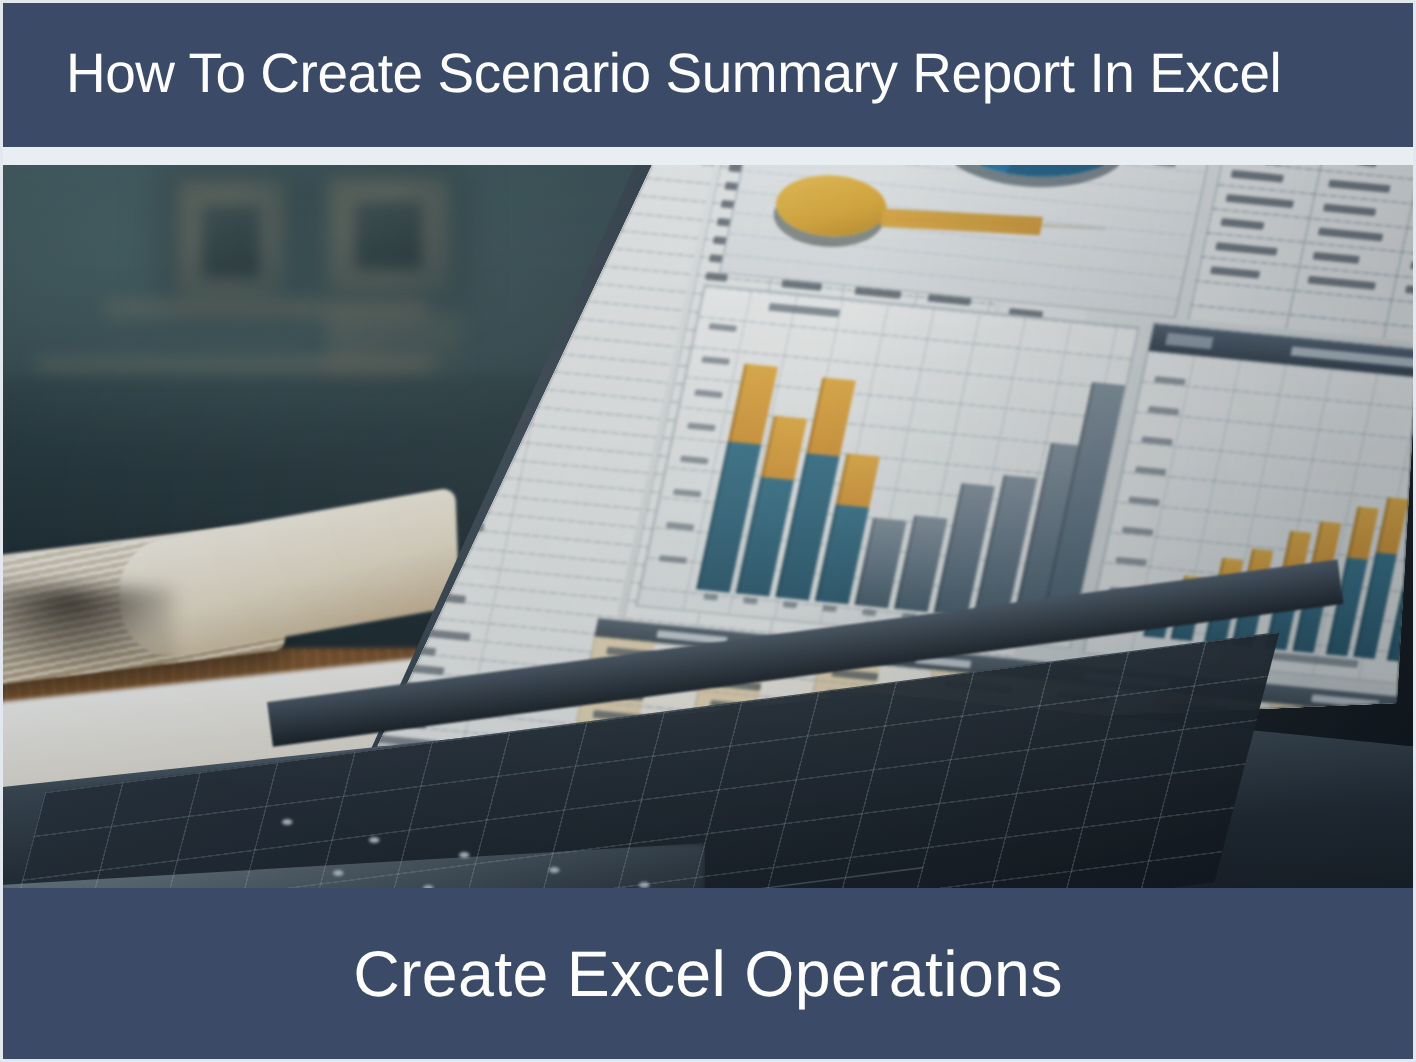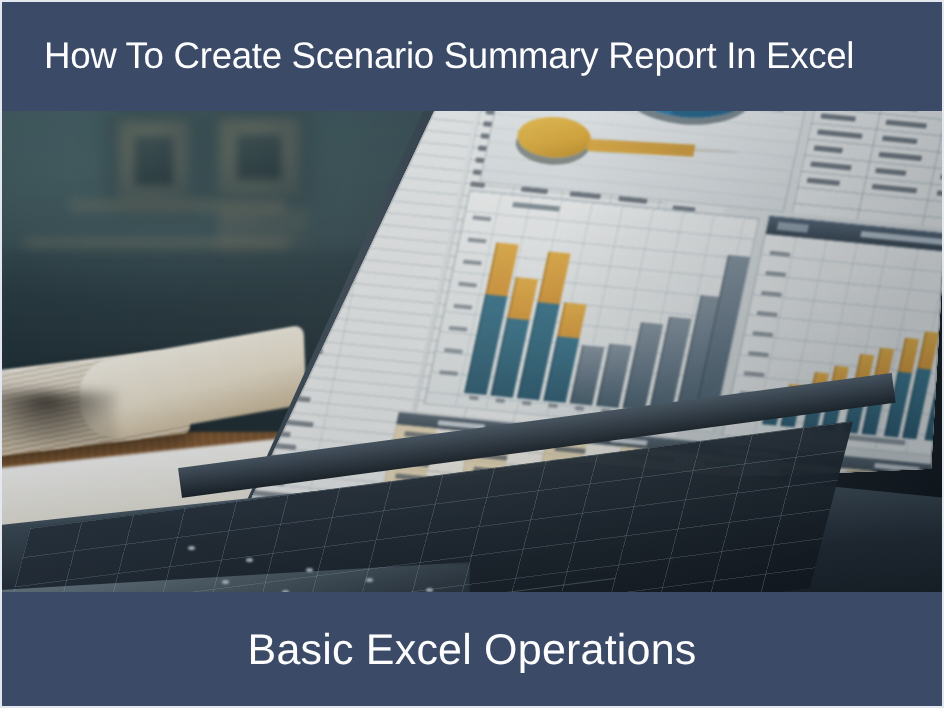--- a/index.html
+++ b/index.html
@@ -16,21 +16,21 @@
     overflow:hidden;
   }
 
   
   .banner {
     position:absolute; left:0; width:944px;
     background:#3b4a66;
     display:flex; align-items:center;
     z-index:40;
   }
-  #banner-top { top:0; height:111px; justify-content:flex-start; }
+  #banner-top { top:0; height:98px; justify-content:flex-start; }
   #banner-bottom { top:592px; height:116px; justify-content:center; }
 
   .title-text {
     color:#fdfdfe;
     font-family:"Liberation Sans", sans-serif;
     font-weight:400;
     letter-spacing:-0.3px;
     white-space:nowrap;
     text-rendering:geometricPrecision;
   }
@@ -771,17 +771,17 @@
     </div>
 
     <div id="photo-grade"></div>
   </div>
 
   <div class="banner" id="banner-top">
     <div class="title-text" id="page-title">How To Create Scenario Summary Report In Excel</div>
   </div>
 
   <div class="banner" id="banner-bottom">
-    <div class="title-text" id="footer-title">Basic Excel Operations</div>
+    <div class="title-text" id="footer-title">Create Excel Operations</div>
   </div>
 
   <div id="outer-border"></div>
 </div>
 
 </body></html>

